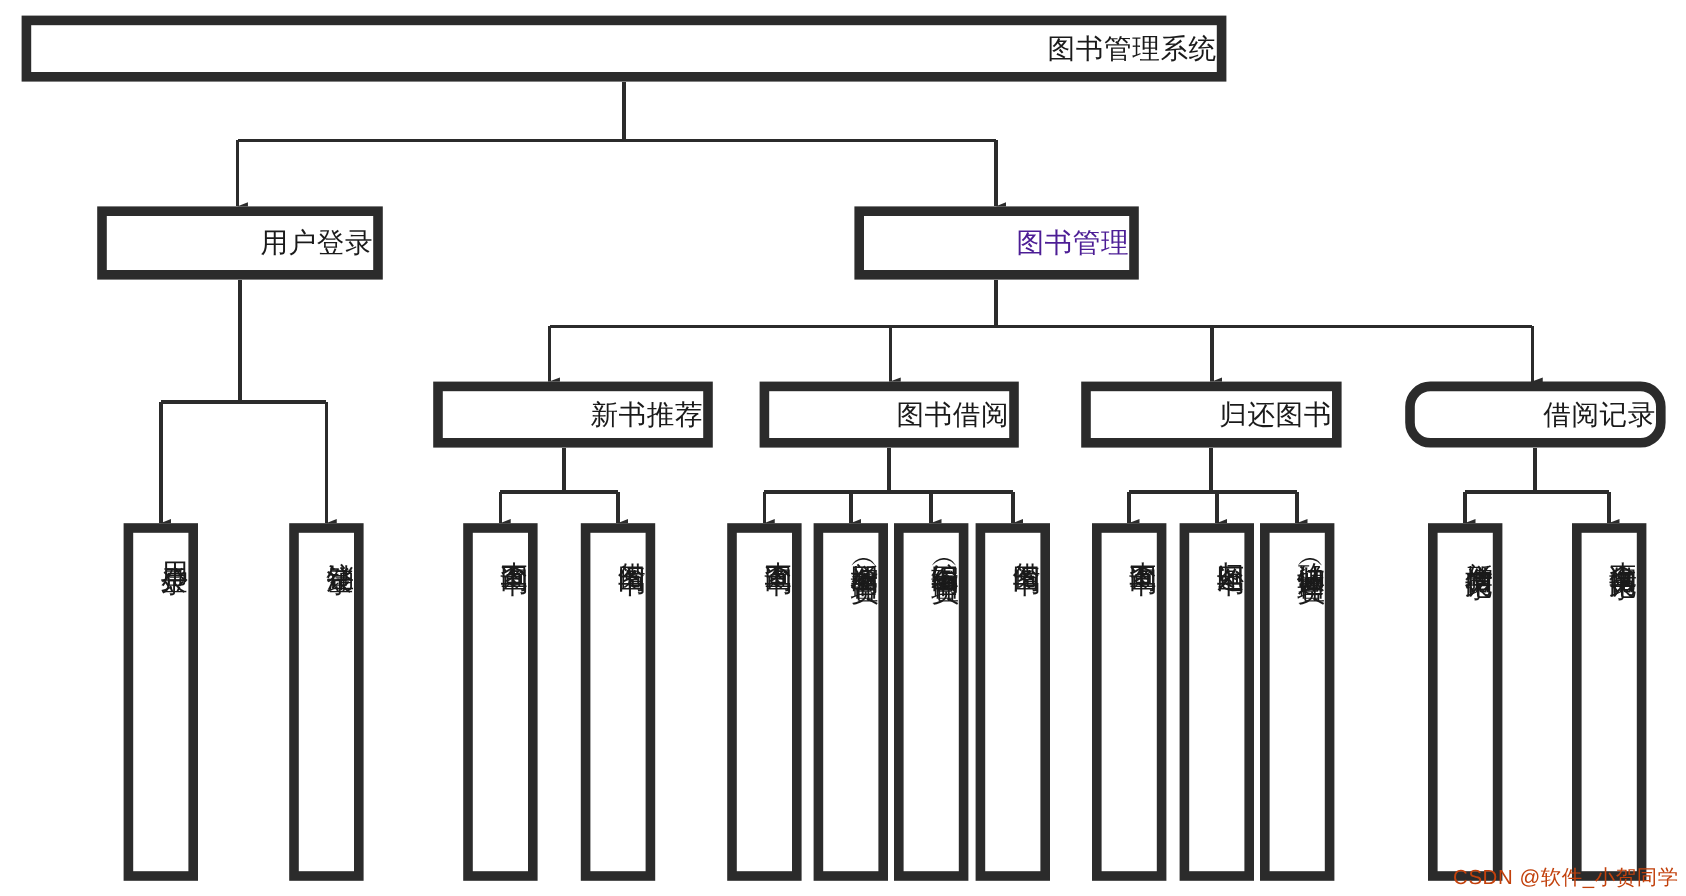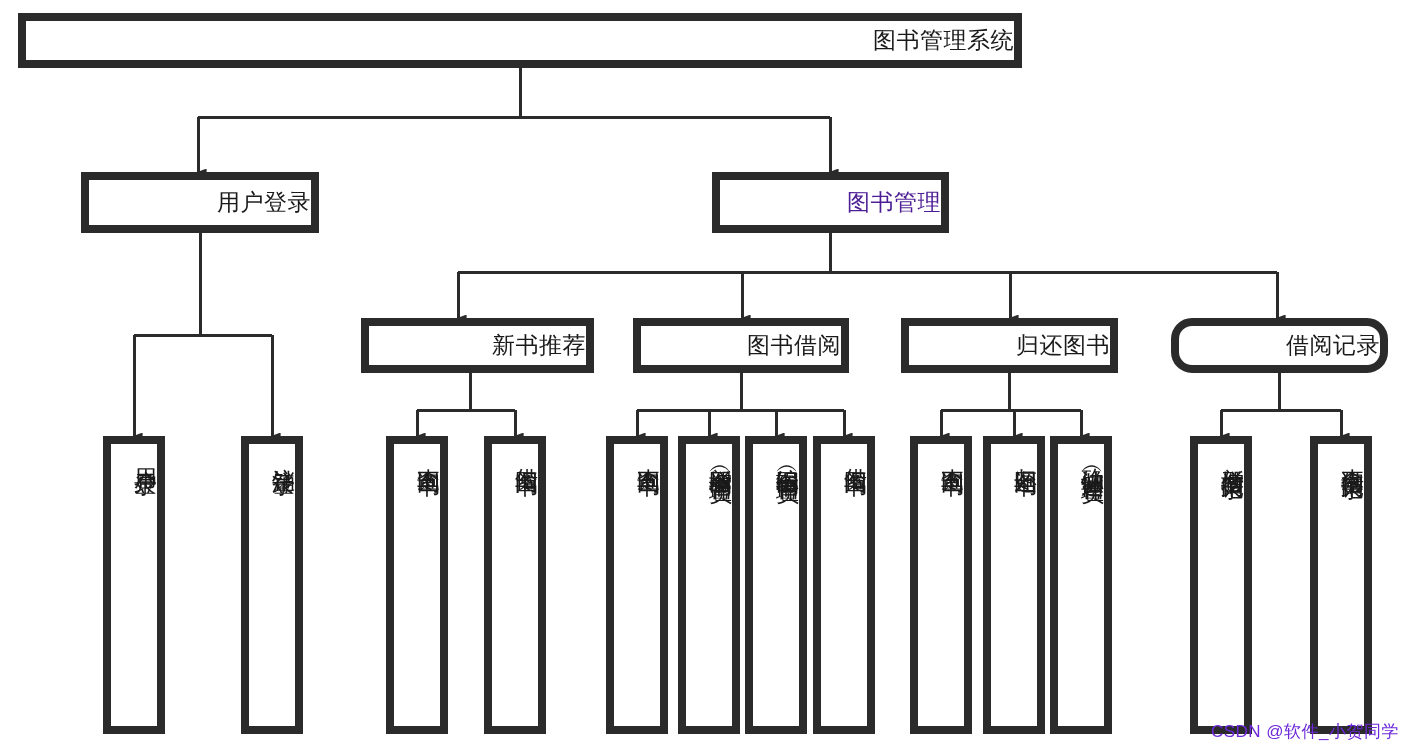--- a/index.html
+++ b/index.html
@@ -56,21 +56,21 @@
     text-orientation: upright;
     font-size: 23px;
     letter-spacing: 2px;
     line-height: 1;
   }
   #watermark {
     position: absolute;
     right: 6px;
     bottom: 4px;
     font-size: 17px;
-    color: #6d28d9;
+    color: #c2410c;
     white-space: nowrap;
     letter-spacing: 0.5px;
   }
 </style>
 </head>
 <body>
 
 <div id="diagram-root">
 
   <svg id="edges" viewBox="0 0 1405 747" xmlns="http://www.w3.org/2000/svg">

